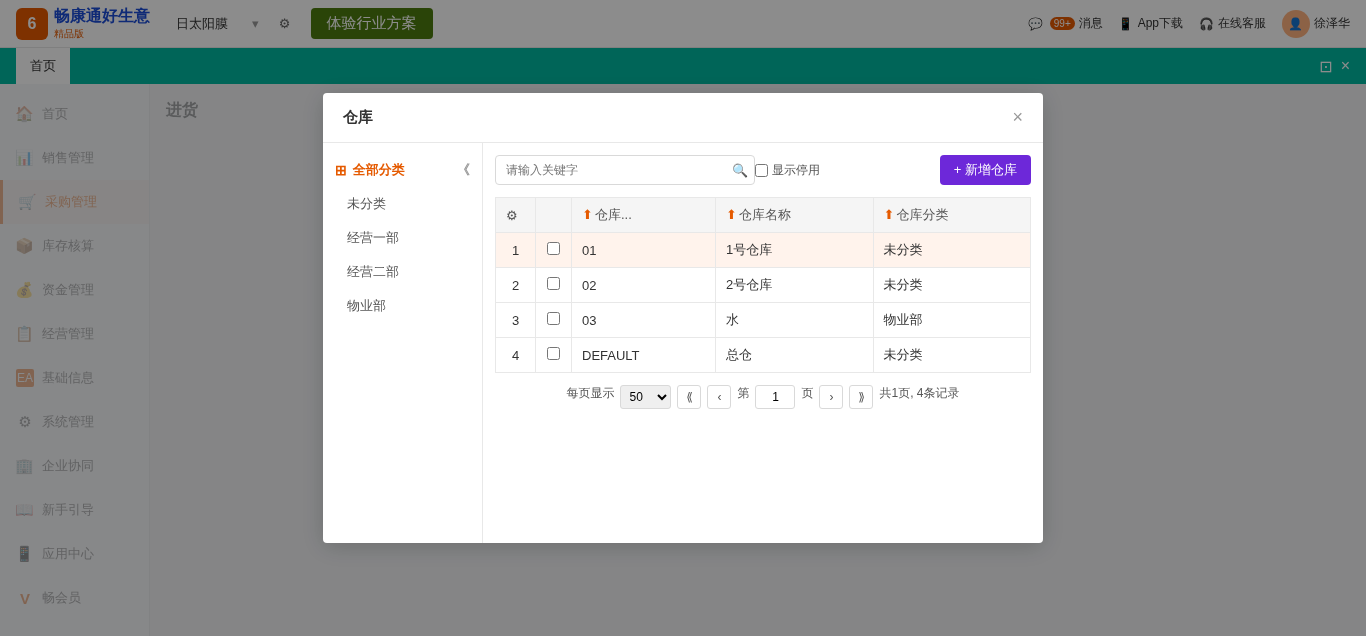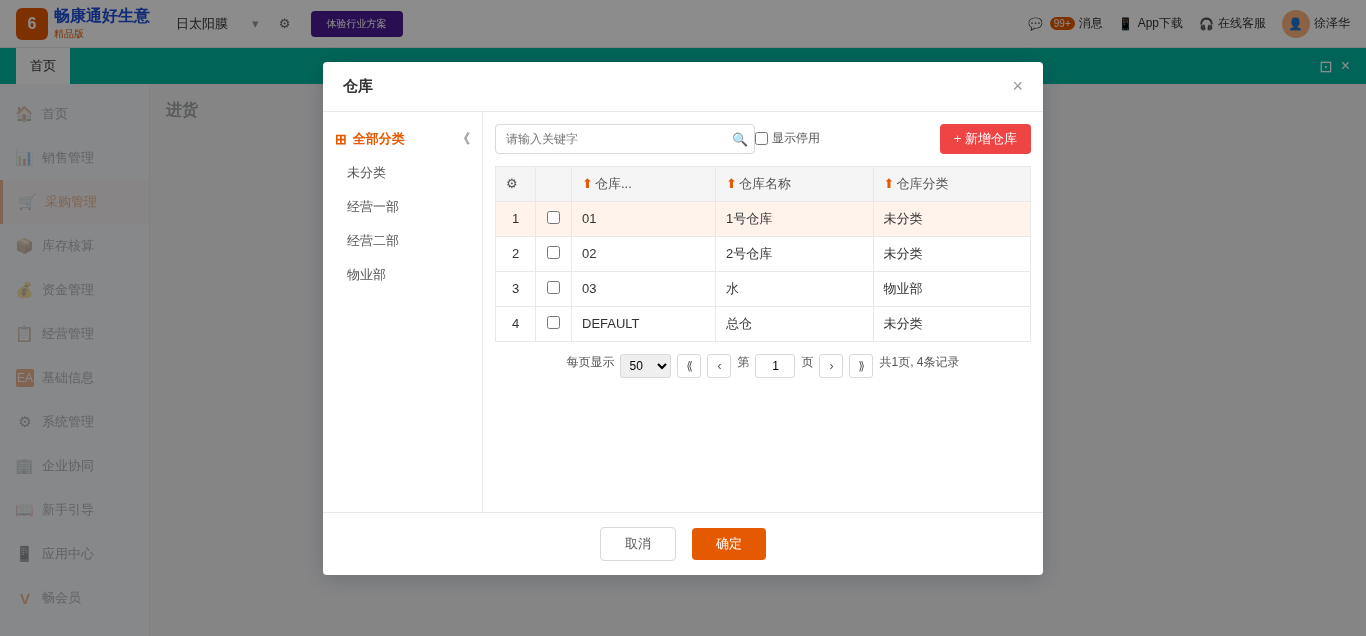--- a/index.html
+++ b/index.html
@@ -34,27 +34,27 @@
       color: #333; font-size: 13px; cursor: pointer;
       padding: 0 10px;
     }
     .header-store .arrow { color: #999; }
     .header-gear {
       width: 32px; height: 32px;
       display: flex; align-items: center; justify-content: center;
       cursor: pointer; color: #666;
     }
     .header-trial-btn {
-      background: #4c1d95;
+      background: #4d7c0f;
       color: white;
       border: none;
       padding: 6px 16px;
       border-radius: 4px;
       cursor: pointer;
-      font-size: 10px;
+      font-size: 15px;
       margin-left: 10px;
     }
     .header-right {
       margin-left: auto;
       display: flex;
       align-items: center;
       gap: 16px;
     }
     .header-icon-item {
       display: flex; align-items: center; gap: 4px;
@@ -229,21 +229,21 @@
     }
     .show-disabled-wrap {
       display: flex;
       align-items: center;
       gap: 4px;
       font-size: 12px;
       color: #555;
     }
     .add-btn {
       margin-left: auto;
-      background: #ef4444;
+      background: #6d28d9;
       color: white;
       border: none;
       padding: 6px 14px;
       border-radius: 4px;
       cursor: pointer;
       font-size: 13px;
     }
 
     
     .data-table {
@@ -540,18 +540,14 @@
           <span>第</span>
           <input type="text" class="pager-input" value="1" style="">
           <span>页</span>
           <button class="pager-btn">›</button>
           <button class="pager-btn">⟫</button>
           <span>共1页, 4条记录</span>
         </div>
       </div>
     </div>
 
-    <div class="modal-footer">
-      <button class="cancel-btn">取消</button>
-      <button class="confirm-btn">确定</button>
-    </div>
   </div>
 </div>
 
 </body></html>

